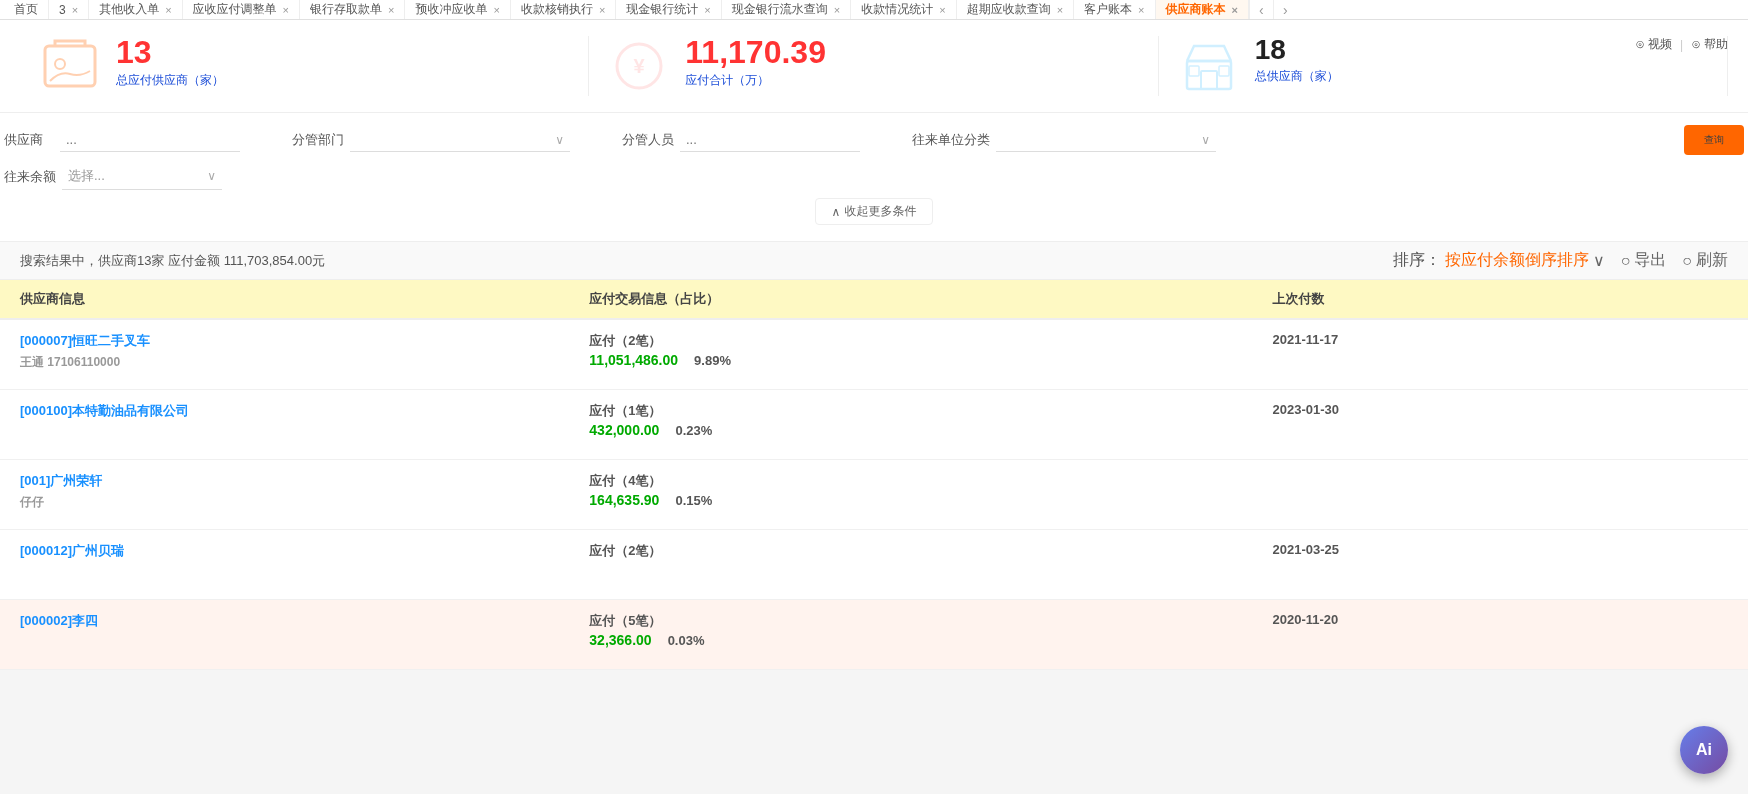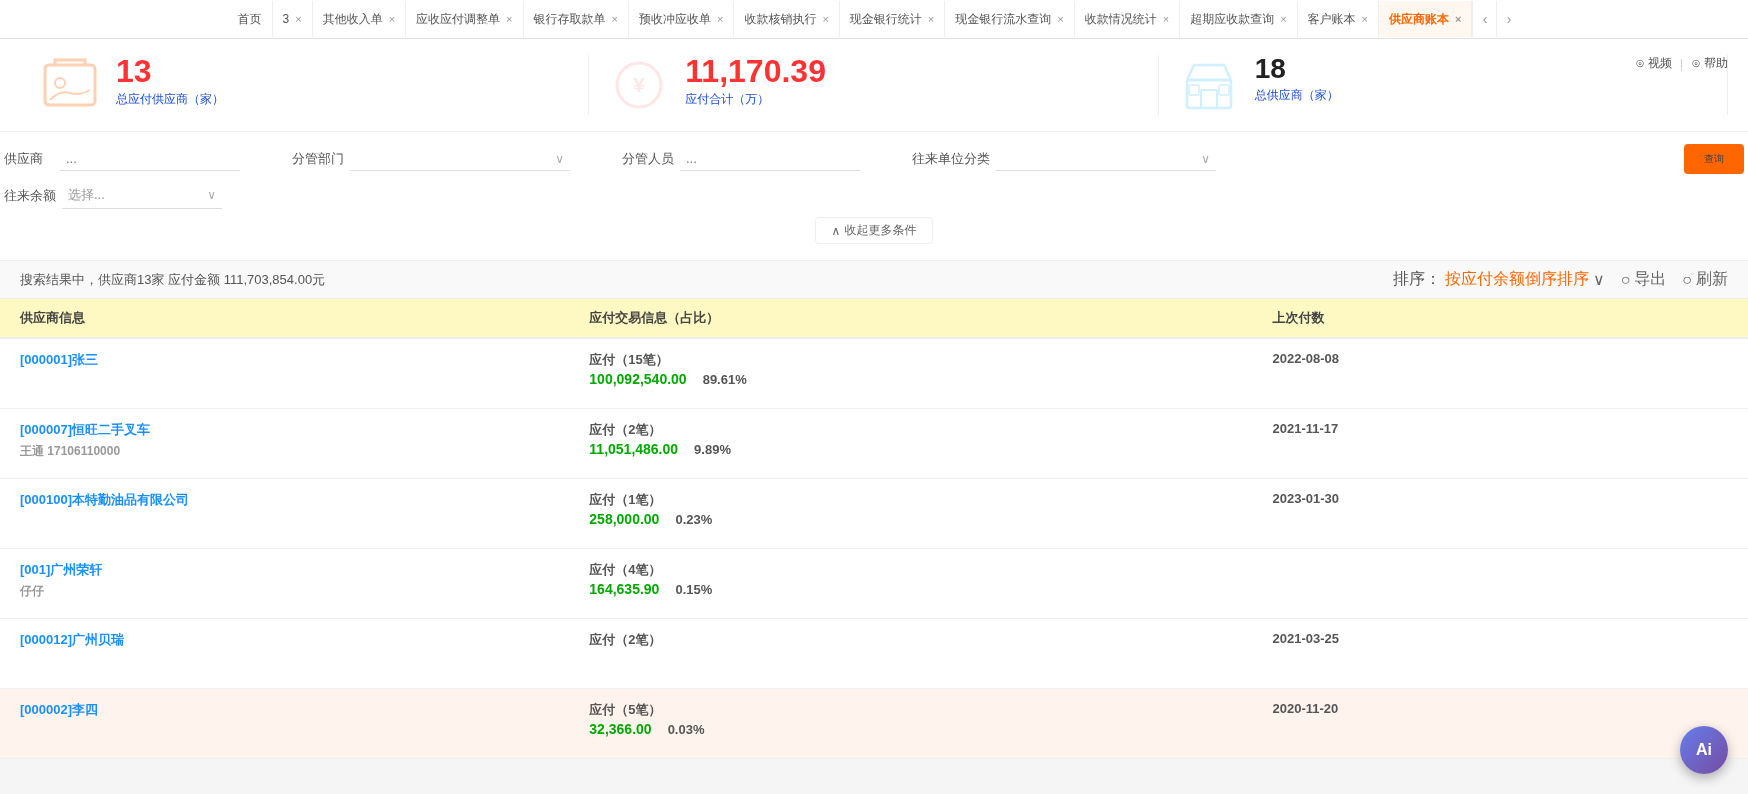--- a/index.html
+++ b/index.html
@@ -4,24 +4,23 @@
   <style>
     * { box-sizing: border-box; margin: 0; padding: 0; }
     body { font-family: 'Microsoft YaHei', Arial, sans-serif; font-size: 13px; background: #f5f5f5; color: #333; overflow-x: hidden; }
 
     
     .top-nav {
       display: flex;
       align-items: center;
       background: #fff;
       border-bottom: 1px solid #e0e0e0;
-      height: 39px;
+      height: 20px;
       padding: 0 4px;
       overflow: hidden;
-      justify-content: center;
     }
     .nav-tab {
       display: flex;
       align-items: center;
       padding: 0 10px;
       height: 36px;
       white-space: nowrap;
       cursor: pointer;
       font-size: 12px;
       color: #555;
@@ -405,38 +404,20 @@
 
 <div class="data-table">
   <div class="table-header">
     <div class="col-supplier">供应商信息</div>
     <div class="col-transaction">应付交易信息（占比）</div>
     <div class="col-last-pay">上次付数</div>
   </div>
 
   <div class="table-container">
 
-    <div class="table-row">
-      <div class="col-supplier">
-        <a class="supplier-name">[000001]张三</a>
-        <div class="supplier-contact"></div>
-      </div>
-      <div class="col-transaction">
-        <div class="transaction-info">
-          <span class="transaction-line">应付（15笔）</span>
-          <div class="transaction-row-inner">
-            <span class="transaction-amount">100,092,540.00</span>
-            <span class="transaction-pct">89.61%</span>
-          </div>
-        </div>
-      </div>
-      <div class="col-last-pay">
-        <span class="last-pay-date">2022-08-08</span>
-      </div>
-    </div>
 
     <div class="table-row">
       <div class="col-supplier">
         <a class="supplier-name">[000007]恒旺二手叉车</a>
         <div class="supplier-contact">王通  17106110000</div>
       </div>
       <div class="col-transaction">
         <div class="transaction-info">
           <span class="transaction-line">应付（2笔）</span>
           <div class="transaction-row-inner">
@@ -452,21 +433,21 @@
 
     <div class="table-row">
       <div class="col-supplier">
         <a class="supplier-name">[000100]本特勤油品有限公司</a>
         <div class="supplier-contact"></div>
       </div>
       <div class="col-transaction">
         <div class="transaction-info">
           <span class="transaction-line">应付（1笔）</span>
           <div class="transaction-row-inner">
-            <span class="transaction-amount">258,000.00</span>
+            <span class="transaction-amount">432,000.00</span>
             <span class="transaction-pct">0.23%</span>
           </div>
         </div>
       </div>
       <div class="col-last-pay">
         <span class="last-pay-date">2023-01-30</span>
       </div>
     </div>
 
     <div class="table-row">

